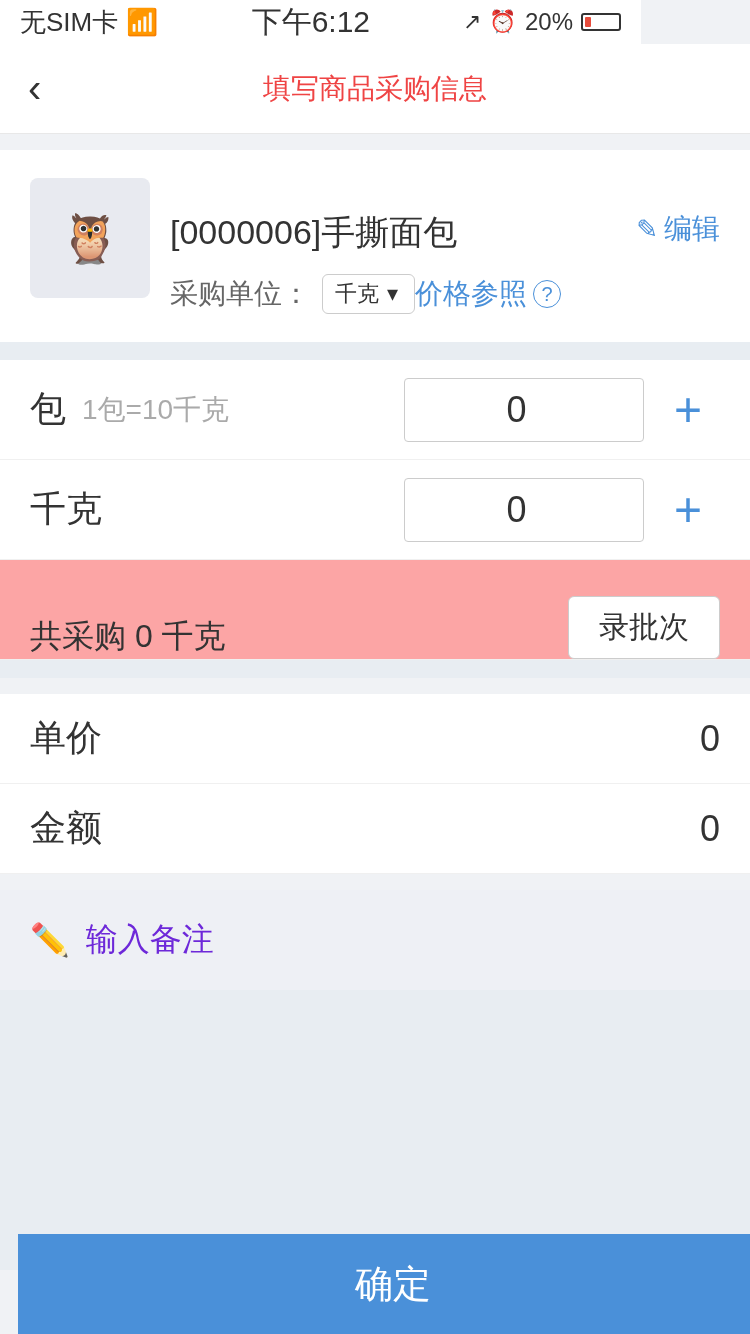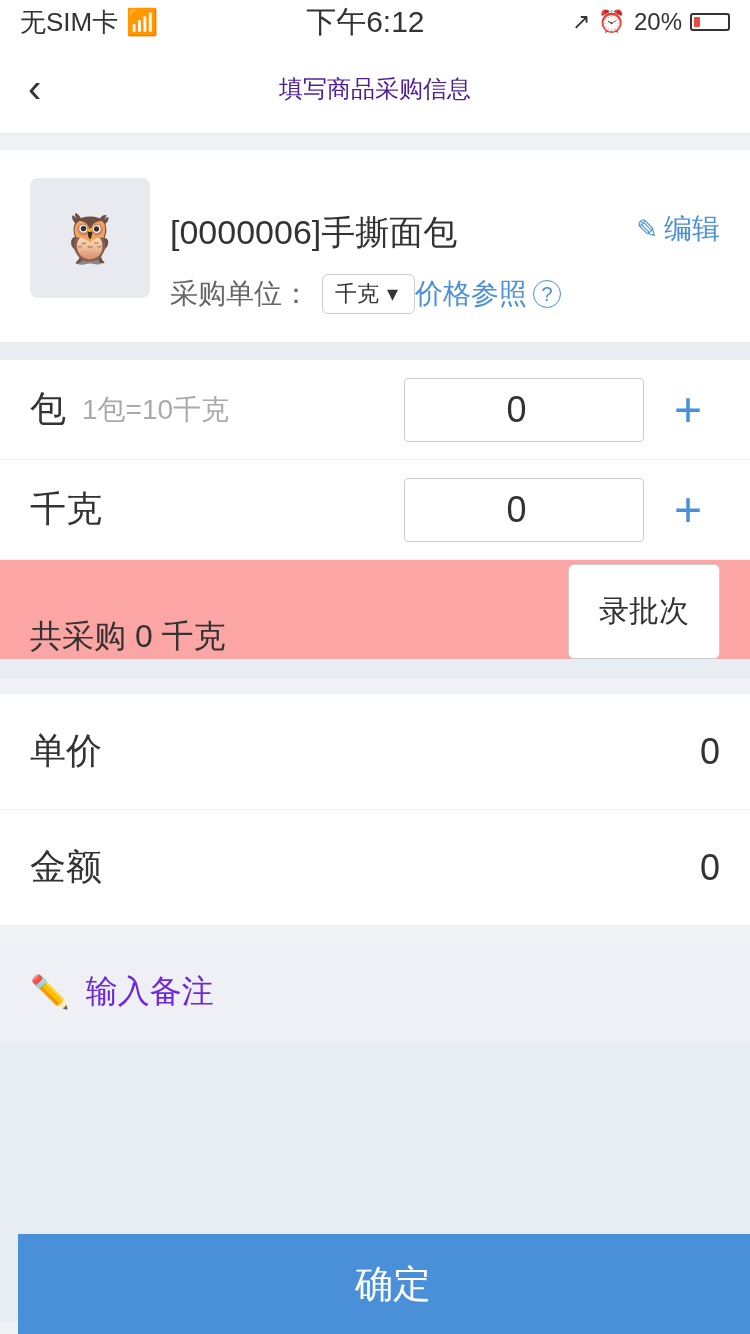--- a/index.html
+++ b/index.html
@@ -8,21 +8,21 @@
       width: 750px;
       min-height: 1334px;
       font-family: -apple-system, "PingFang SC", "Helvetica Neue", sans-serif;
       background: #f0f2f5;
       font-size: 32px;
       color: #333;
     }
 
     
     .status-bar {
-      width: 750px;
+      width: 641px;
       height: 44px;
       background: #fff;
       display: flex;
       align-items: center;
       justify-content: space-between;
       padding: 0 20px;
       font-size: 26px;
       color: #333;
     }
     .status-left { display: flex; align-items: center; gap: 8px; }
@@ -45,23 +45,23 @@
       border-bottom: 1px solid #e8e8e8;
     }
     .nav-back {
       position: absolute;
       left: 28px;
       font-size: 40px;
       color: #333;
       cursor: pointer;
     }
     .nav-title {
-      font-size: 24px;
+      font-size: 28px;
       font-weight: 500;
-      color: #4c1d95;
+      color: #ef4444;
     }
 
     
     .product-card {
       background: #fff;
       margin-top: 16px;
       padding: 28px 30px;
       display: flex;
       align-items: flex-start;
       gap: 20px;
@@ -178,35 +178,35 @@
       justify-content: space-between;
       padding: 0 30px;
       height: 100px;
       background: #fca5a5;
       border-bottom: 1px solid #f0f0f0;
     }
     .summary-text { font-size: 32px; color: #333; }
     .batch-btn {
       border: 1px solid #ccc;
       border-radius: 6px;
-      padding: 26px 30px;
+      padding: 10px 30px;
       font-size: 30px;
       color: #333;
       background: #fff;
       cursor: pointer;
     }
 
     
     .price-section { background: #fff; margin-top: 16px; }
     .price-row {
       display: flex;
       align-items: center;
       justify-content: space-between;
       padding: 0 30px;
-      height: 116px;
+      height: 90px;
       border-bottom: 1px solid #f0f0f0;
     }
     .price-label { font-size: 36px; color: #333; }
     .price-value { font-size: 36px; color: #333; }
 
     
     .note-section {
       background: #eef0f5;
       margin-top: 16px;
       padding: 28px 30px;

